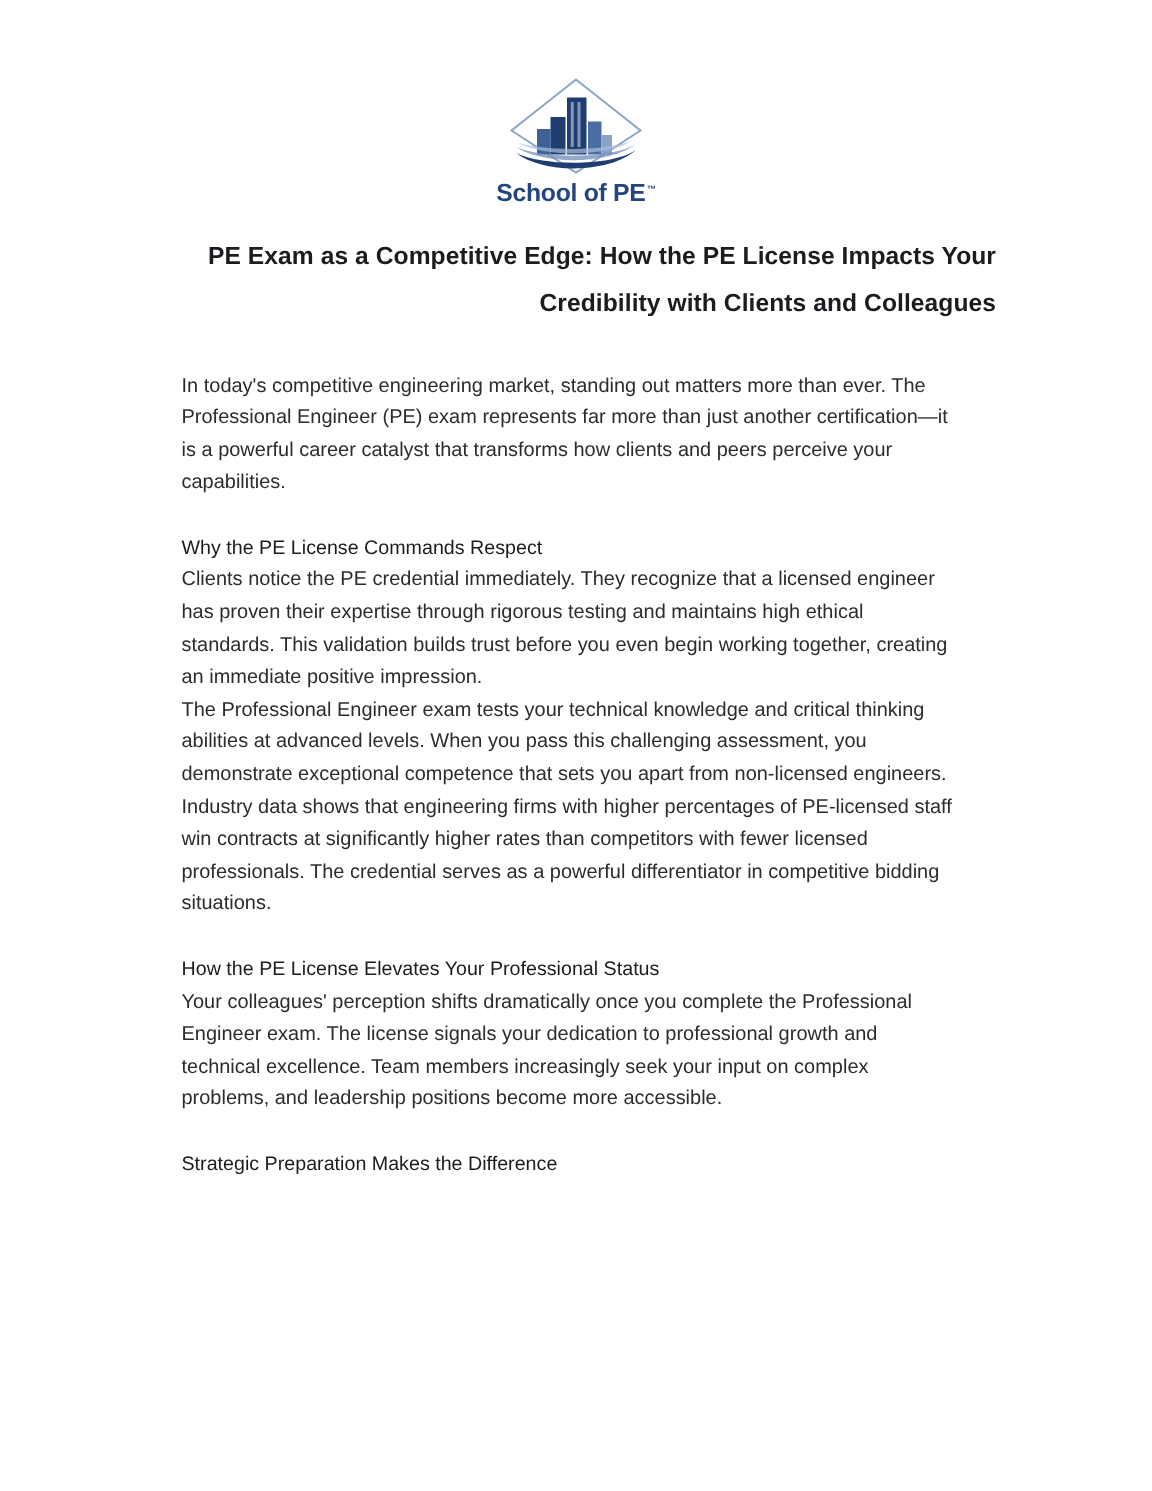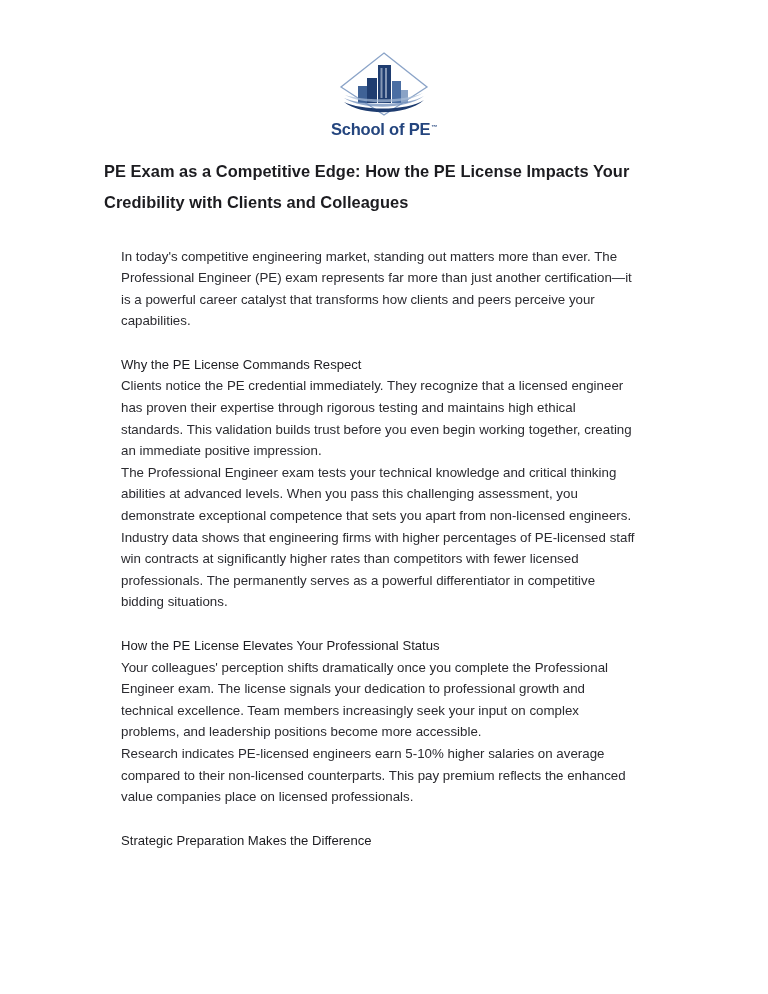--- a/index.html
+++ b/index.html
@@ -52,21 +52,21 @@
     vertical-align: super;
     font-weight: bold;
     color: #24457e;
     margin-left: 1px;
   }
 
   
   .doc-title {
     margin: 18px auto 0 auto;
     width: 560px;
-    text-align: left;
+    text-align: right;
     font-size: 16.4px;
     font-weight: bold;
     line-height: 31px;
     color: #1c1c20;
     letter-spacing: 0.05px;
   }
 
   
   .content {
     margin: 0 auto;
@@ -134,26 +134,25 @@
 
     <div class="intro-wrap">
       <p class="para">In today's competitive engineering market, standing out matters more than ever. The Professional Engineer (PE) exam represents far more than just another certification—it is a powerful career catalyst that transforms how clients and peers perceive your capabilities.</p>
     </div>
 
     <div class="gap-lg"></div>
 
     <h2 class="section-head">Why the PE License Commands Respect</h2>
     <p class="para">Clients notice the PE credential immediately. They recognize that a licensed engineer has proven their expertise through rigorous testing and maintains high ethical standards. This validation builds trust before you even begin working together, creating an immediate positive impression.</p>
     <p class="para">The Professional Engineer exam tests your technical knowledge and critical thinking abilities at advanced levels. When you pass this challenging assessment, you demonstrate exceptional competence that sets you apart from non-licensed engineers.</p>
-    <p class="para">Industry data shows that engineering firms with higher percentages of PE-licensed staff win contracts at significantly higher rates than competitors with fewer licensed professionals. The permanently serves as a powerful differentiator in competitive bidding situations.</p>
+    <p class="para">Industry data shows that engineering firms with higher percentages of PE-licensed staff win contracts at significantly higher rates than competitors with fewer licensed professionals. The credential serves as a powerful differentiator in competitive bidding situations.</p>
 
     <div class="gap-lg"></div>
 
     <h2 class="section-head">How the PE License Elevates Your Professional Status</h2>
     <p class="para">Your colleagues' perception shifts dramatically once you complete the Professional Engineer exam. The license signals your dedication to professional growth and technical excellence. Team members increasingly seek your input on complex problems, and leadership positions become more accessible.</p>
-    <p class="para">Research indicates PE-licensed engineers earn 5-10% higher salaries on average compared to their non-licensed counterparts. This pay premium reflects the enhanced value companies place on licensed professionals.</p>
 
     <div class="gap-lg"></div>
 
     <h2 class="section-head">Strategic Preparation Makes the Difference</h2>
 
   </div>
 </div>
 
 </body></html>

